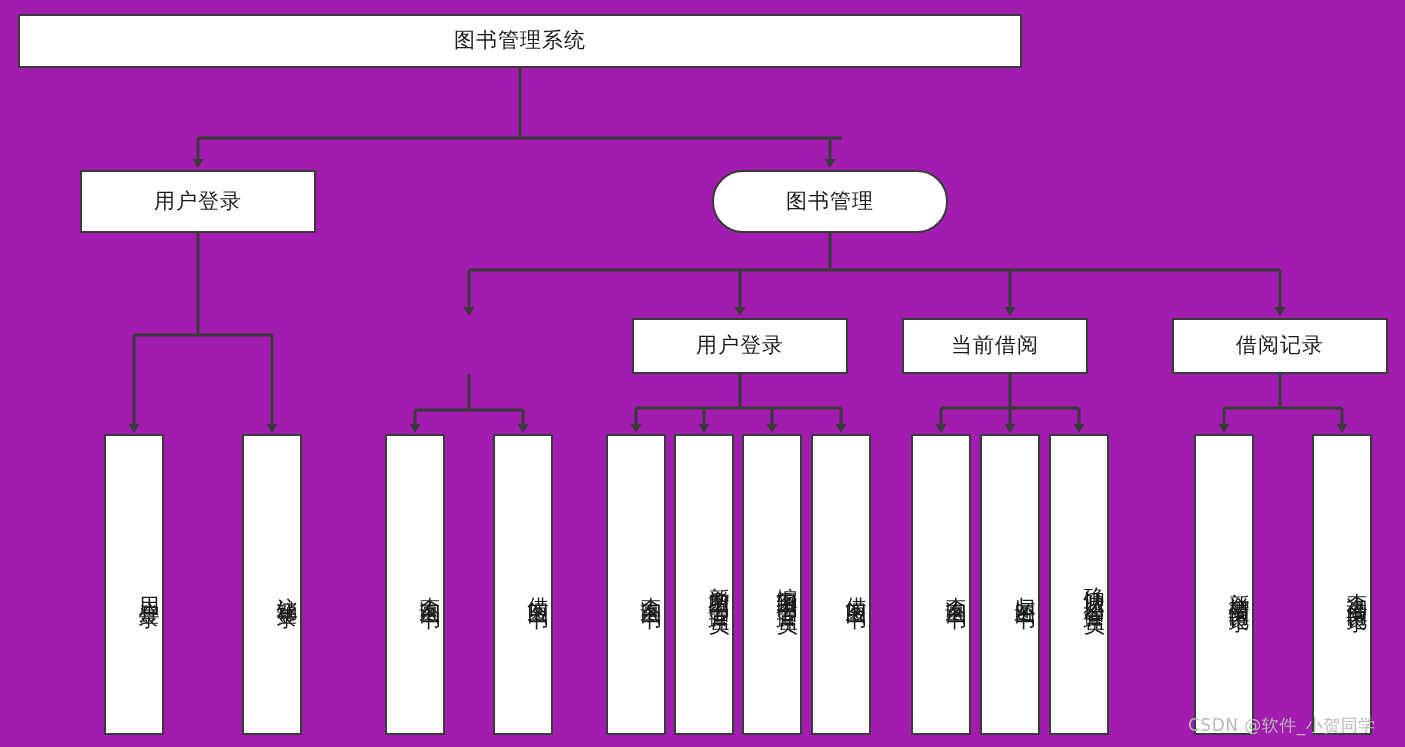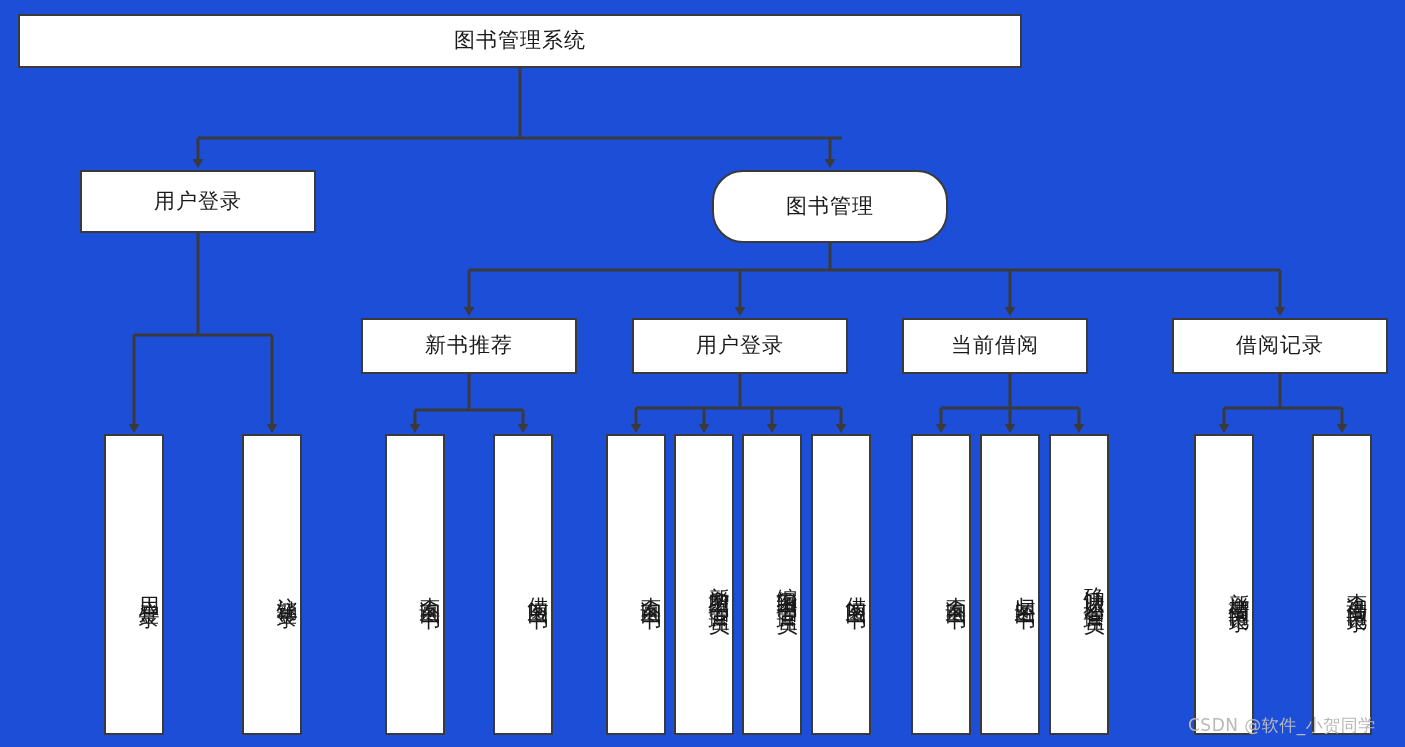--- a/index.html
+++ b/index.html
@@ -8,21 +8,21 @@
     padding: 0;
     background: #ffffff;
   }
   body {
     font-family: "DejaVu Sans", "Liberation Sans", sans-serif;
   }
   #diagram-root {
     position: relative;
     width: 1405px;
     height: 747px;
-    background: #1d4ed8;
+    background: #a21caf;
     overflow: hidden;
   }
   #edge-layer {
     position: absolute;
     left: 0;
     top: 0;
     width: 1405px;
     height: 747px;
     pointer-events: none;
   }
@@ -126,27 +126,24 @@
     </g>
   </svg>
 
   <div class="node node-h node-root" style="left:18px; top:14px; width:1004px; height:54px;">
     <span>图书管理系统</span>
   </div>
 
   <div class="node node-h" style="left:80px; top:170px; width:236px; height:63px;">
     <span>用户登录</span>
   </div>
-  <div class="node node-h" style="left:712px; top:170px; width:236px; height:73px;border-radius:31px;">
+  <div class="node node-h" style="left:712px; top:170px; width:236px; height:63px;border-radius:31px;">
     <span>图书管理</span>
   </div>
 
-  <div class="node node-h" style="left:361px; top:318px; width:216px; height:56px;">
-    <span>新书推荐</span>
-  </div>
   <div class="node node-h" style="left:632px; top:318px; width:216px; height:56px;">
     <span>用户登录</span>
   </div>
   <div class="node node-h" style="left:902px; top:318px; width:186px; height:56px;">
     <span>当前借阅</span>
   </div>
   <div class="node node-h" style="left:1172px; top:318px; width:216px; height:56px;">
     <span>借阅记录</span>
   </div>
 

